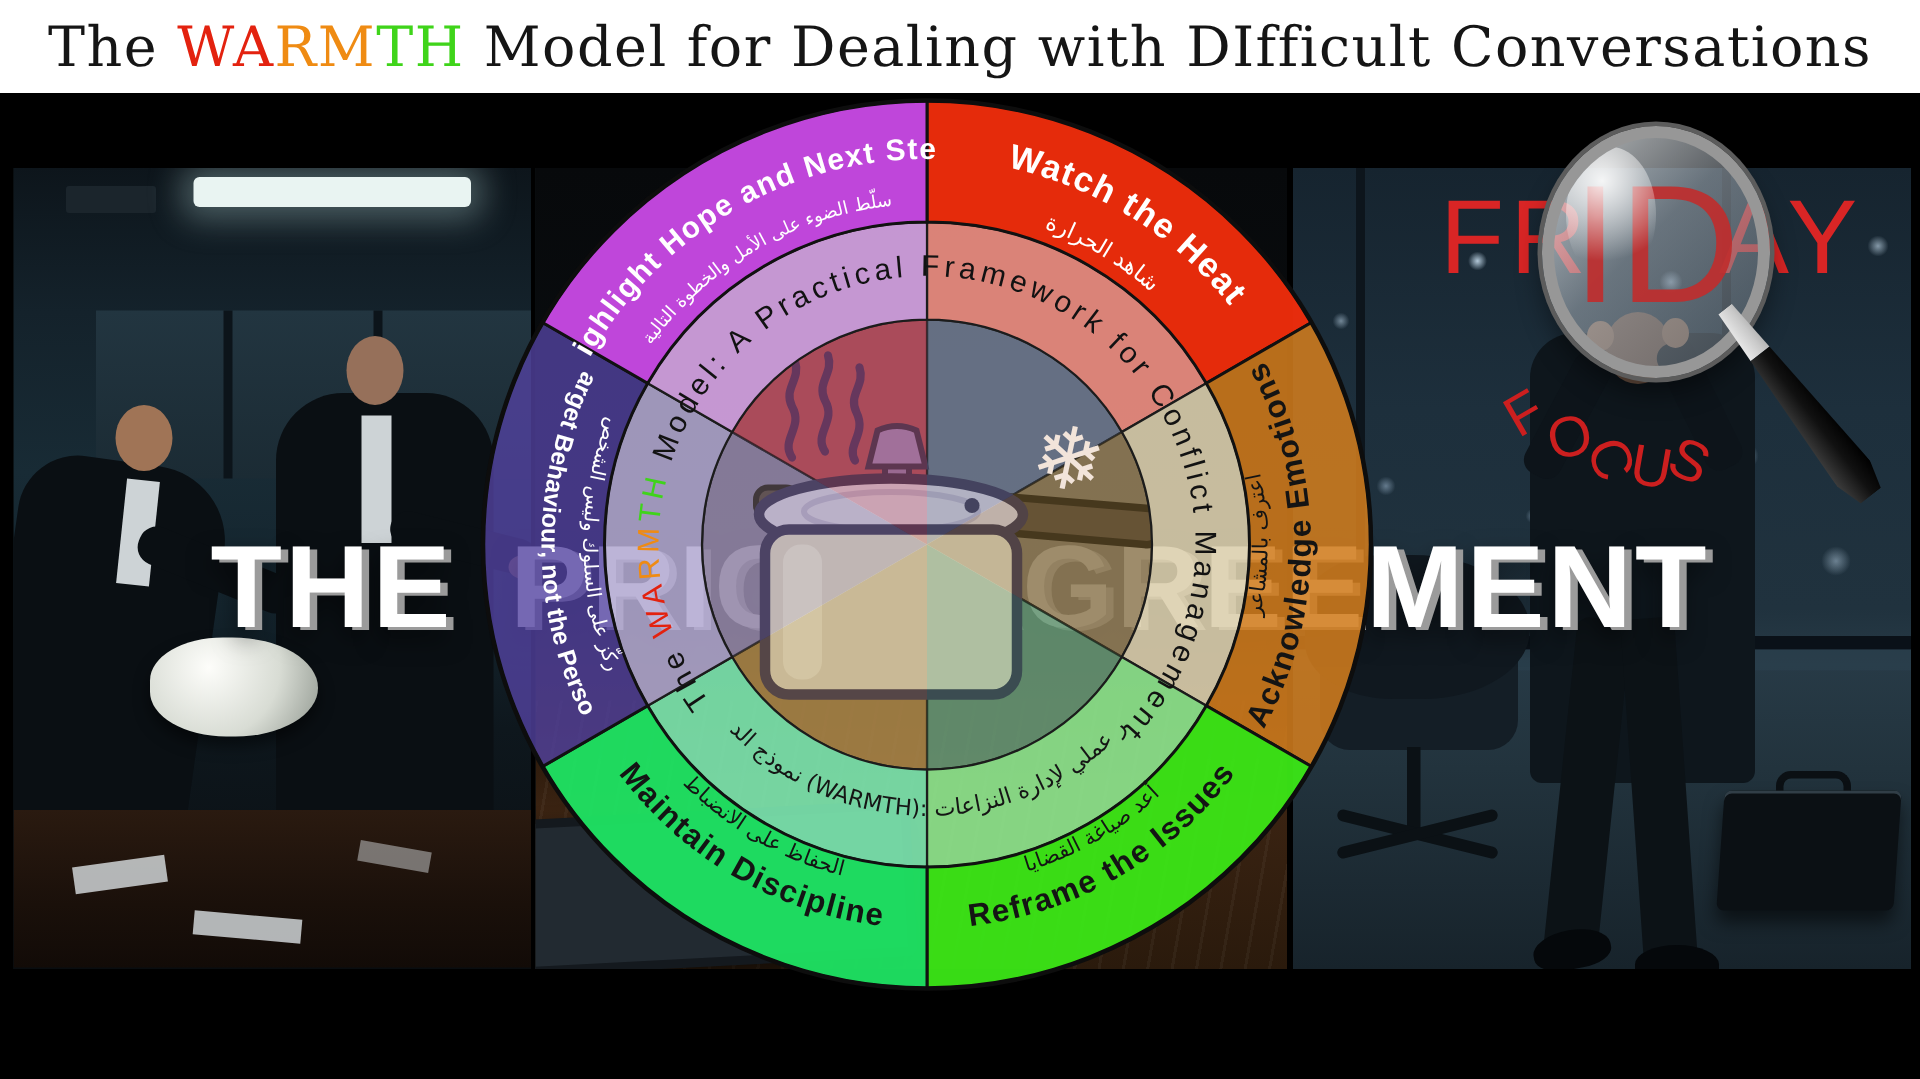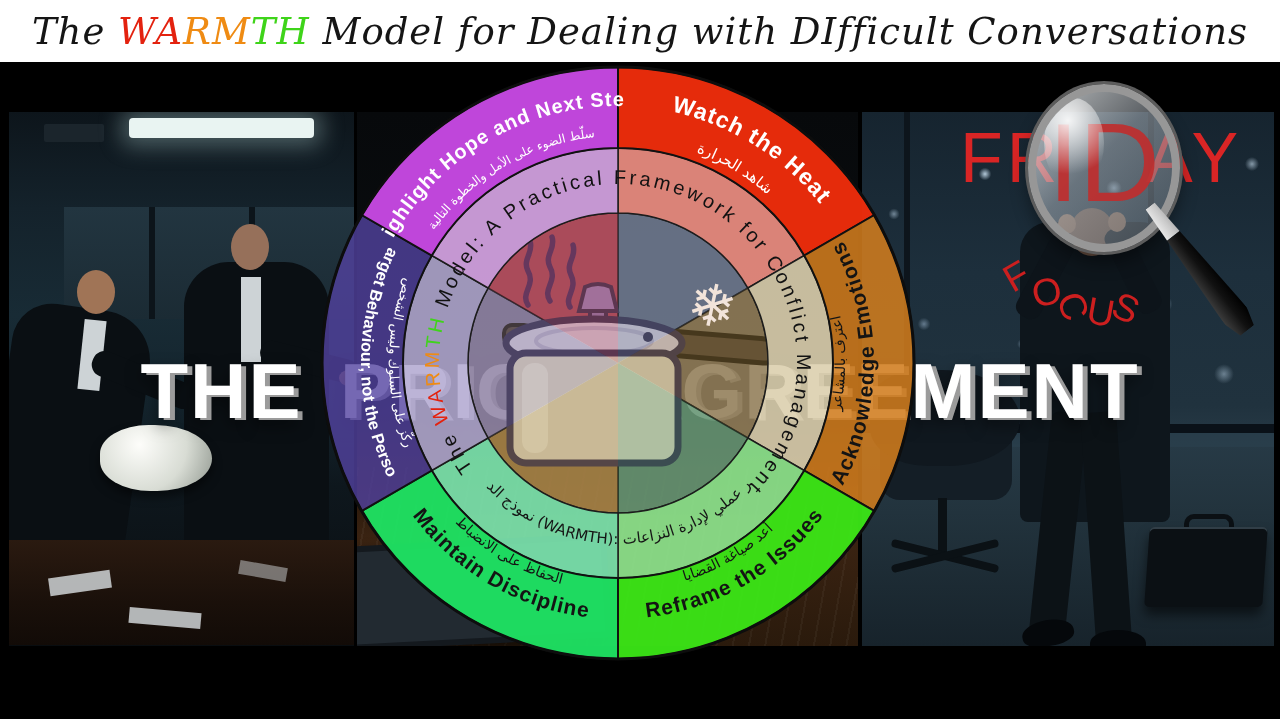--- a/index.html
+++ b/index.html
@@ -1,20 +1,20 @@
 <!DOCTYPE html>
 <html><head>
 <meta charset="utf-8">
 <style>
   html,body{margin:0;padding:0;background:#000;}
   .stage{position:relative;width:1280px;height:719px;background:#000;overflow:hidden;
          font-family:"Liberation Sans",sans-serif;}
   
   .titlebar{position:absolute;left:0;top:0;width:1280px;height:62px;background:#ffffff;
-            display:flex;align-items:center;justify-content:center;font-style:italic;}
+            display:flex;align-items:center;justify-content:center;}
   .titlebar .t{font-family:"DejaVu Serif",serif;font-size:37px;letter-spacing:1px;color:#151515;white-space:pre;}
   .c-red{color:#e3220f;fill:#e3220f;}
   .c-orange{color:#ef8b13;fill:#ef8b13;}
   .c-green{color:#3fd41a;fill:#3fd41a;}
   
   .photo{position:absolute;top:112px;height:534px;overflow:hidden;z-index:1;background:#10181d;}
   .photo-left{left:9px;width:345px;}
   .photo-mid{left:357px;width:501px;}
   .photo-right{left:862px;width:412px;}
   .abs{position:absolute;}

